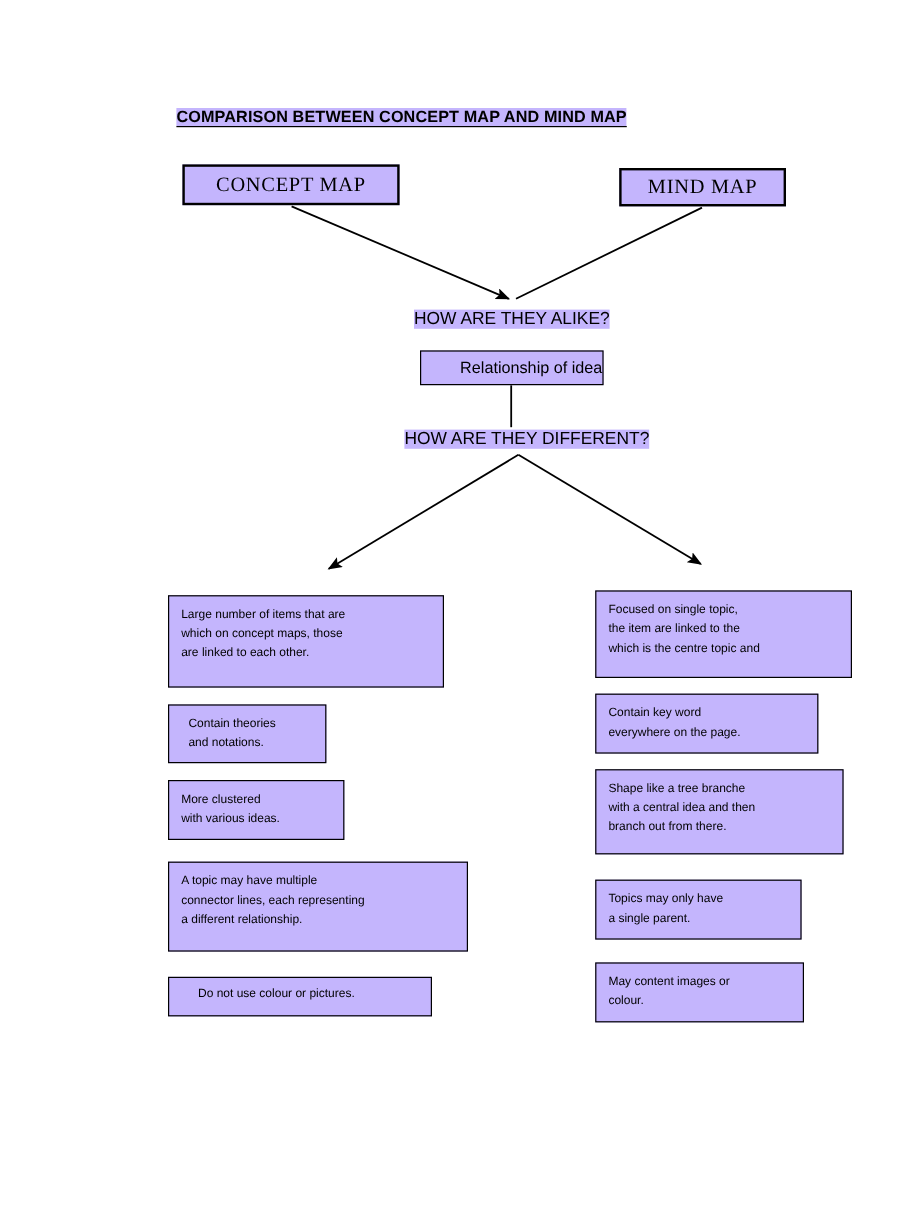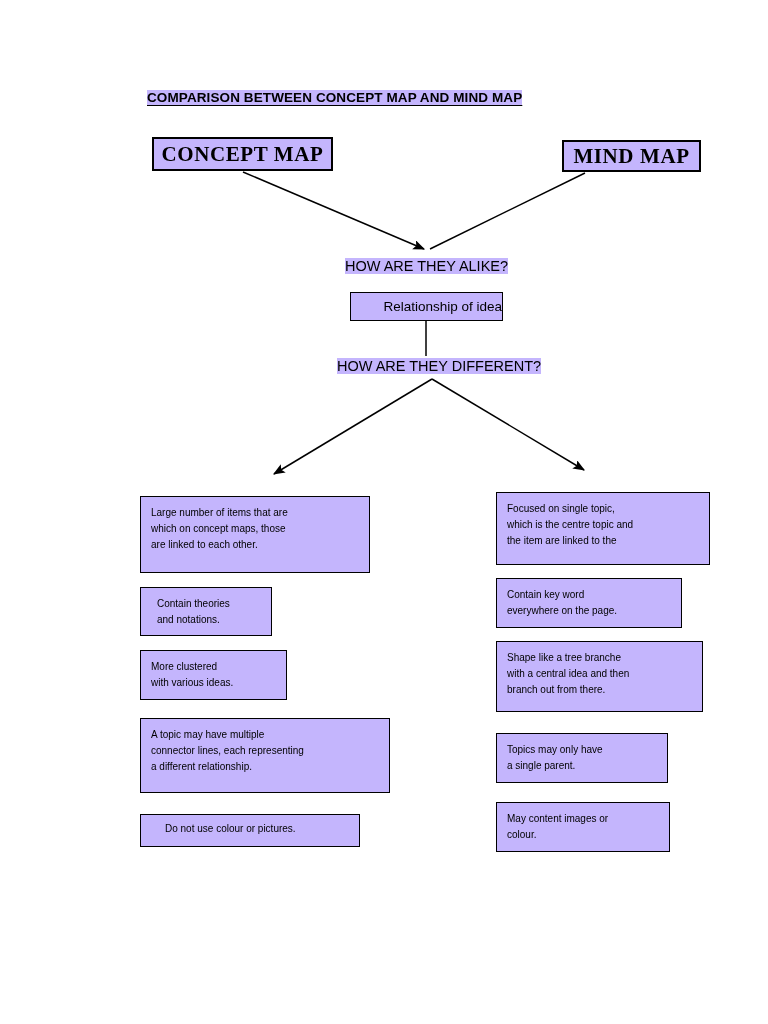--- a/index.html
+++ b/index.html
@@ -41,40 +41,39 @@
     font-weight: bold;
     letter-spacing: 0.1px;
     text-decoration: underline;
     text-underline-offset: 3px;
     white-space: nowrap;
   }
   
   .header-box {
     border: 2px solid #000000;
     font-family: "Liberation Serif", serif;
-    font-weight: bold;
-    font-size: 21px;
+    font-weight: normal;
+    font-size: 17px;
     letter-spacing: 0.6px;
     display: flex;
     align-items: center;
     justify-content: center;
     white-space: nowrap;
   }
   .header-box.concept {
     left: 152px;
     top: 137px;
     width: 181px;
     height: 34px;
   }
   .header-box.mind {
     left: 516px;
     top: 140px;
     width: 139px;
     height: 32px;
-    margin-left: 46px;
   }
   
   .caption {
     font-size: 14.5px;
     white-space: nowrap;
     text-align: center;
   }
   .caption.alike {
     left: 345px;
     top: 258px;
@@ -169,22 +168,22 @@
     <span class="line">connector lines, each representing</span>
     <span class="line">a different relationship.</span>
   </div>
 
   <div class="node detail-box" style="left:140px; top:814px; width:220px; height:33px; padding-top:6px;padding-left:24px;">
     <span class="line">Do not use colour or pictures.</span>
   </div>
 
   <div class="node detail-box" style="left:496px; top:492px; width:214px; height:73px;">
     <span class="line">Focused on single topic,</span>
+    <span class="line">the item are linked to the</span>
     <span class="line">which is the centre topic and</span>
-    <span class="line">the item are linked to the</span>
   </div>
 
   <div class="node detail-box" style="left:496px; top:578px; width:186px; height:50px;">
     <span class="line">Contain key word</span>
     <span class="line">everywhere on the page.</span>
   </div>
 
   <div class="node detail-box" style="left:496px; top:641px; width:207px; height:71px;">
     <span class="line">Shape like a tree branche</span>
     <span class="line">with a central idea and then</span>

